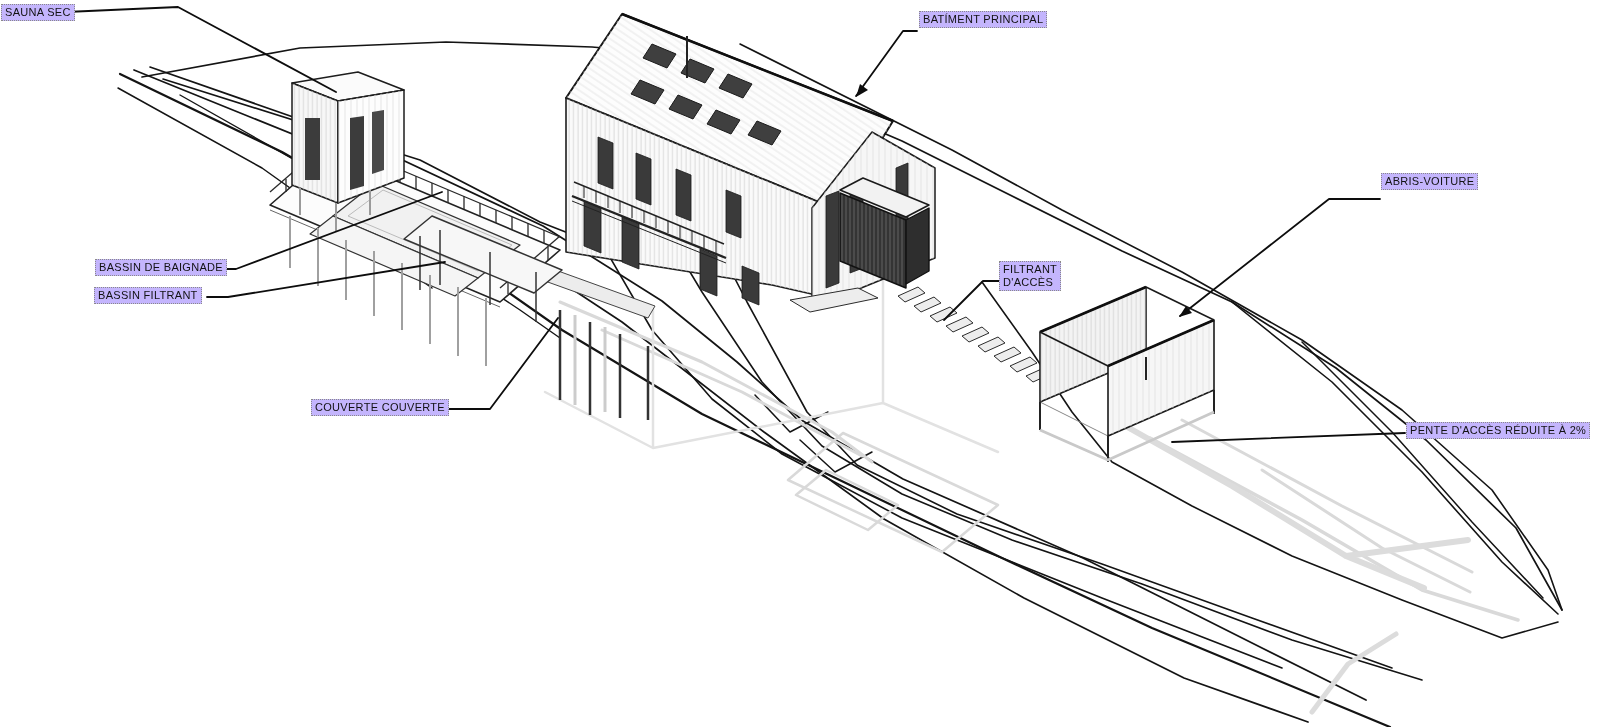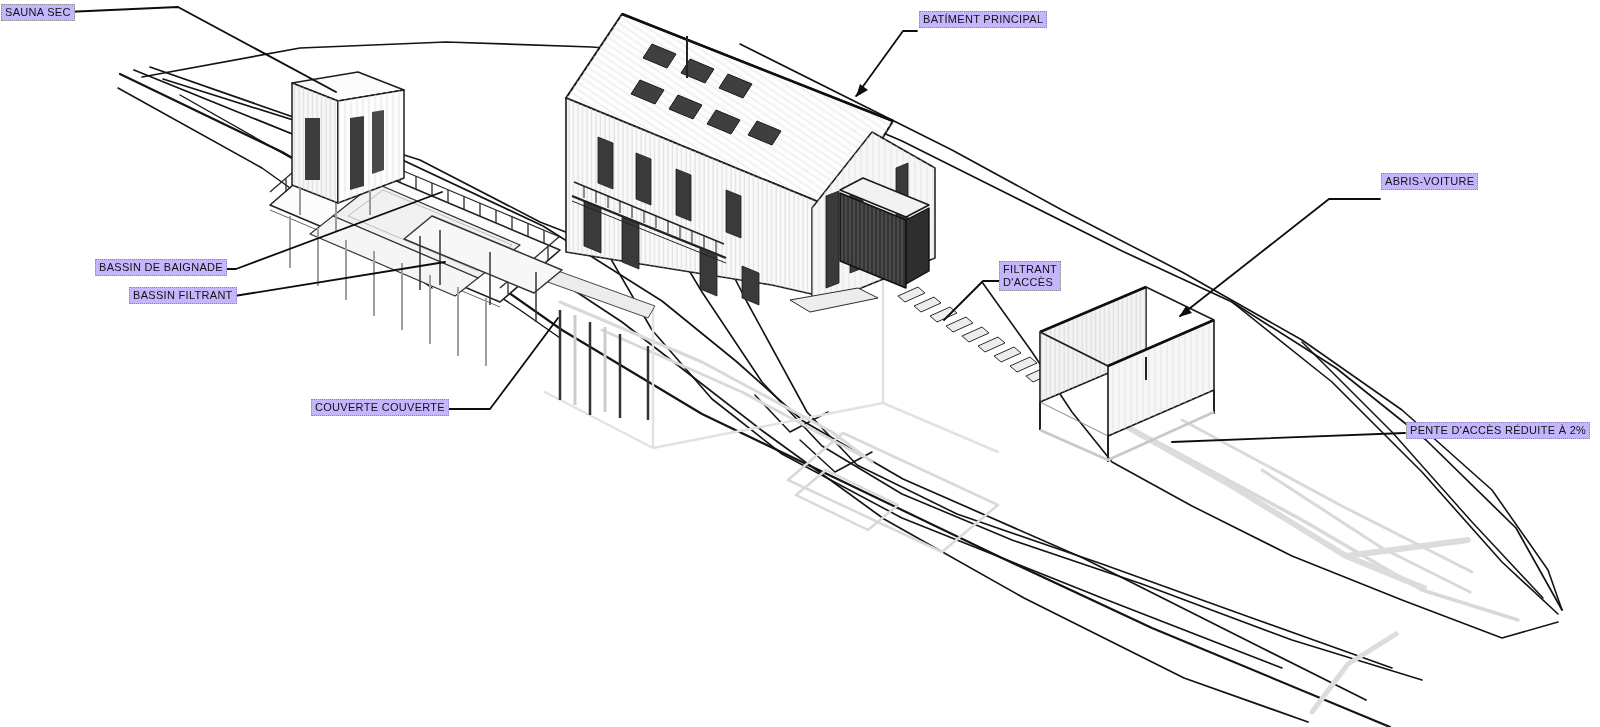--- a/index.html
+++ b/index.html
@@ -282,21 +282,21 @@
 </svg>
 
 <div class="lbl" style="left:1px;top:4px;">SAUNA SEC</div>
 
 <div class="lbl" style="left:919px;top:11px;">BATÍMENT PRINCIPAL</div>
 
 <div class="lbl" style="left:1381px;top:173px;">ABRIS-VOITURE</div>
 
 <div class="lbl" style="left:95px;top:259px;text-align:center;">BASSIN DE BAIGNADE</div>
 
-<div class="lbl" style="left:129px;top:287px;">BASSIN FILTRANT</div>
+<div class="lbl" style="left:94px;top:287px;">BASSIN FILTRANT</div>
 
 <div class="lbl" style="left:999px;top:261px;">
   <span>FILTRANT</span>
   <span>D'ACCÈS</span>
 </div>
 
 <div class="lbl" style="left:311px;top:399px;">COUVERTE COUVERTE</div>
 
 <div class="lbl" style="left:1406px;top:422px;">PENTE D'ACCÈS RÉDUITE À 2%</div>
 

